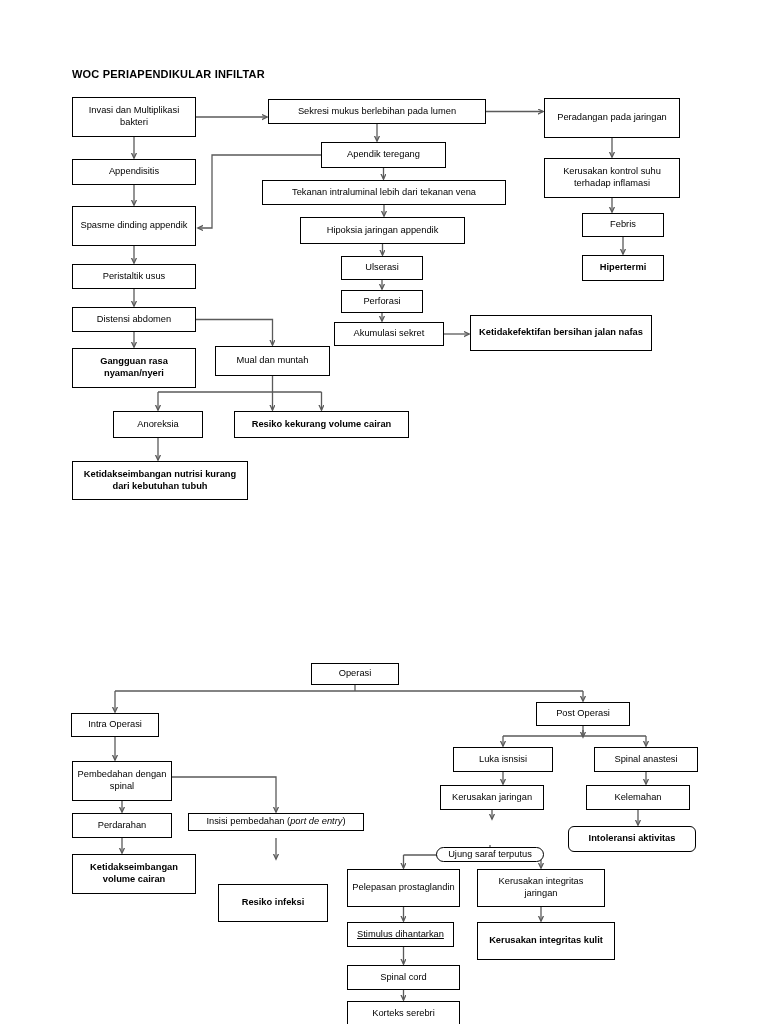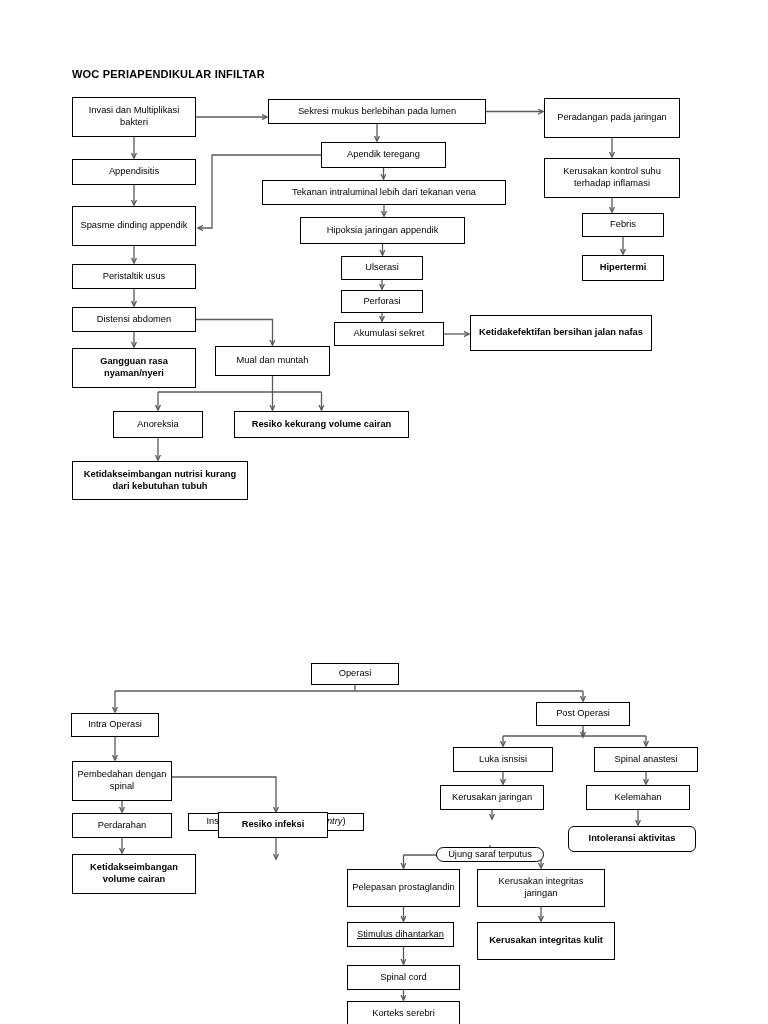--- a/index.html
+++ b/index.html
@@ -158,21 +158,21 @@
       <div class="node" style="left: 453px; top: 747px; width: 100px; height: 25px;">Luka isnsisi</div>
       <div class="node" style="left: 594px; top: 747px; width: 104px; height: 25px;">Spinal anastesi</div>
       <div class="node" style="left: 72px; top: 761px; width: 100px; height: 40px;">Pembedahan dengan spinal</div>
       <div class="node" style="left: 440px; top: 785px; width: 104px; height: 25px;">Kerusakan jaringan</div>
       <div class="node" style="left: 586px; top: 785px; width: 104px; height: 25px;">Kelemahan</div>
       <div class="node" style="left: 72px; top: 813px; width: 100px; height: 25px;">Perdarahan</div>
       <div class="node" style="left: 188px; top: 813px; width: 176px; height: 18px;">Insisi pembedahan (<span class="it">port de entry</span>)</div>
       <div class="node" style="left: 436px; top: 847px; width: 108px; height: 15px; border-radius: 8px;">Ujung saraf terputus</div>
       <div class="node bold" style="left: 568px; top: 826px; width: 128px; height: 26px; border-radius: 6px;">Intoleransi aktivitas</div>
       <div class="node bold" style="left: 72px; top: 854px; width: 124px; height: 40px;">Ketidakseimbangan volume cairan</div>
-      <div class="node bold" style="left: 218px; top: 812px; width: 110px; height: 26px;">Resiko infeksi</div>
+      <div class="node bold" style="left: 218px; top: 884px; width: 110px; height: 38px;">Resiko infeksi</div>
       <div class="node" style="left: 347px; top: 869px; width: 113px; height: 38px;">Pelepasan prostaglandin</div>
       <div class="node" style="left: 477px; top: 869px; width: 128px; height: 38px;">Kerusakan integritas jaringan</div>
       <div class="node" style="left: 347px; top: 922px; width: 107px; height: 25px; text-decoration: underline;">Stimulus dihantarkan</div>
       <div class="node bold" style="left: 477px; top: 922px; width: 138px; height: 38px;">Kerusakan integritas kulit</div>
       <div class="node" style="left: 347px; top: 965px; width: 113px; height: 25px;">Spinal cord</div>
       <div class="node" style="left: 347px; top: 1001px; width: 113px; height: 25px;">Korteks serebri</div>
     </div>
 
 </div>
 

